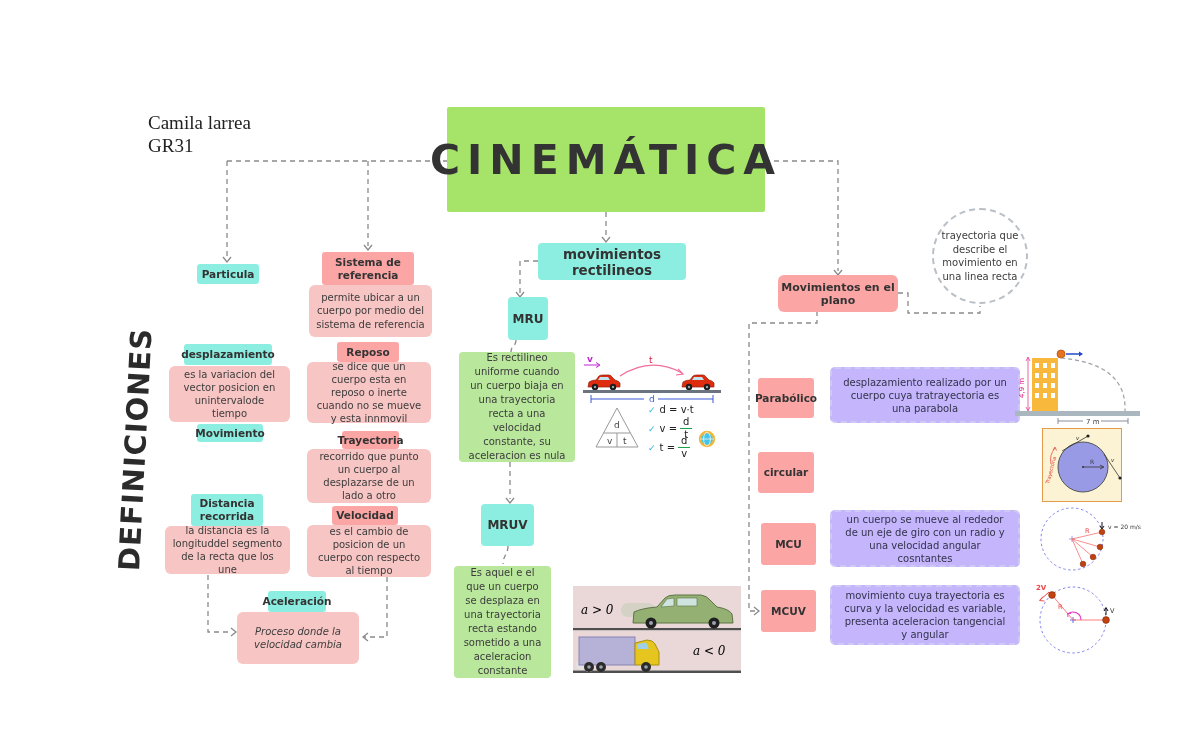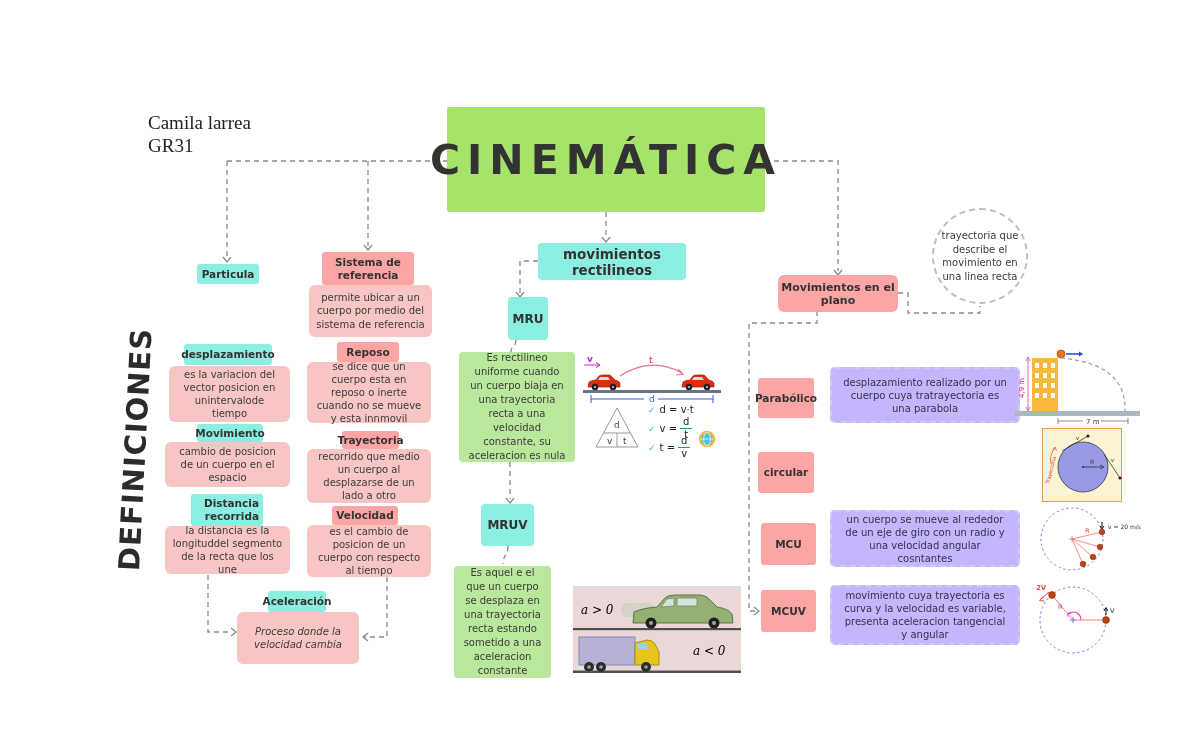--- a/index.html
+++ b/index.html
@@ -78,36 +78,35 @@
   <div class="box title-box" style="left:447px;top:107px;width:318px;height:105px;">
     <span class="title-text">CINEMÁTICA</span>
   </div>
 
   <div class="box term cyanhead" style="left:197px;top:264px;width:62px;height:20px;">Particula</div>
 
   <div class="box term cyanhead" style="left:184px;top:344px;width:88px;height:21px;">desplazamiento</div>
   <div class="box pinkbox" style="left:169px;top:366px;width:121px;height:56px;">es la variacion del vector posicion en unintervalode tiempo</div>
 
   <div class="box term cyanhead" style="left:197px;top:424px;width:66px;height:18px;">Movimiento</div>
-  <div class="box pinkbox" style="left:165px;top:442px;width:125px;height:45px;">cambio de posicion de un cuerpo en el espacio</div>
-
-  <div class="box term cyanhead" style="left:191px;top:494px;width:72px;height:32px;text-align:right;">Distancia recorrida</div>
+
+  <div class="box term cyanhead" style="left:191px;top:494px;width:72px;height:32px;">Distancia recorrida</div>
   <div class="box pinkbox" style="left:165px;top:526px;width:125px;height:48px;">la distancia es la longituddel segmento de la recta que los une</div>
 
   <div class="box term cyanhead" style="left:268px;top:591px;width:58px;height:21px;">Aceleración</div>
   <div class="box pinkbox" style="left:237px;top:612px;width:122px;height:52px;font-style:italic;">Proceso donde la velocidad cambia</div>
 
   <div class="box term greenhead" style="left:322px;top:252px;width:92px;height:33px;">Sistema de referencia</div>
   <div class="box pinkbox" style="left:309px;top:285px;width:123px;height:52px;">permite ubicar a un cuerpo por medio del sistema de referencia</div>
 
   <div class="box term greenhead" style="left:337px;top:342px;width:62px;height:20px;">Reposo</div>
   <div class="box pinkbox" style="left:307px;top:362px;width:124px;height:61px;">se dice que un cuerpo esta en reposo o inerte cuando no se mueve y esta innmovil</div>
 
   <div class="box term greenhead" style="left:342px;top:431px;width:57px;height:18px;">Trayectoria</div>
-  <div class="box pinkbox" style="left:307px;top:449px;width:124px;height:54px;">recorrido que medio un cuerpo al desplazarse de un lado a otro</div>
+  <div class="box pinkbox" style="left:307px;top:449px;width:124px;height:54px;">recorrido que punto un cuerpo al desplazarse de un lado a otro</div>
 
   <div class="box term greenhead" style="left:332px;top:506px;width:66px;height:19px;">Velocidad</div>
   <div class="box pinkbox" style="left:307px;top:525px;width:124px;height:52px;">es el cambio de posicion de un cuerpo con respecto al tiempo</div>
 
   <div class="box cyanbox" style="left:538px;top:243px;width:148px;height:37px;font-size:13.5px;">movimientos rectilineos</div>
   <div class="box cyanbox" style="left:508px;top:297px;width:40px;height:43px;">MRU</div>
   <div class="box greendesc" style="left:459px;top:352px;width:116px;height:110px;">Es rectilineo uniforme cuando un cuerpo biaja en una trayectoria recta a una velocidad constante, su aceleracion es nula</div>
   <div class="box cyanbox" style="left:481px;top:504px;width:53px;height:42px;">MRUV</div>
   <div class="box greendesc" style="left:454px;top:566px;width:97px;height:112px;">Es aquel e el que un cuerpo se desplaza en una trayectoria recta estando sometido a una aceleracion constante</div>
 

